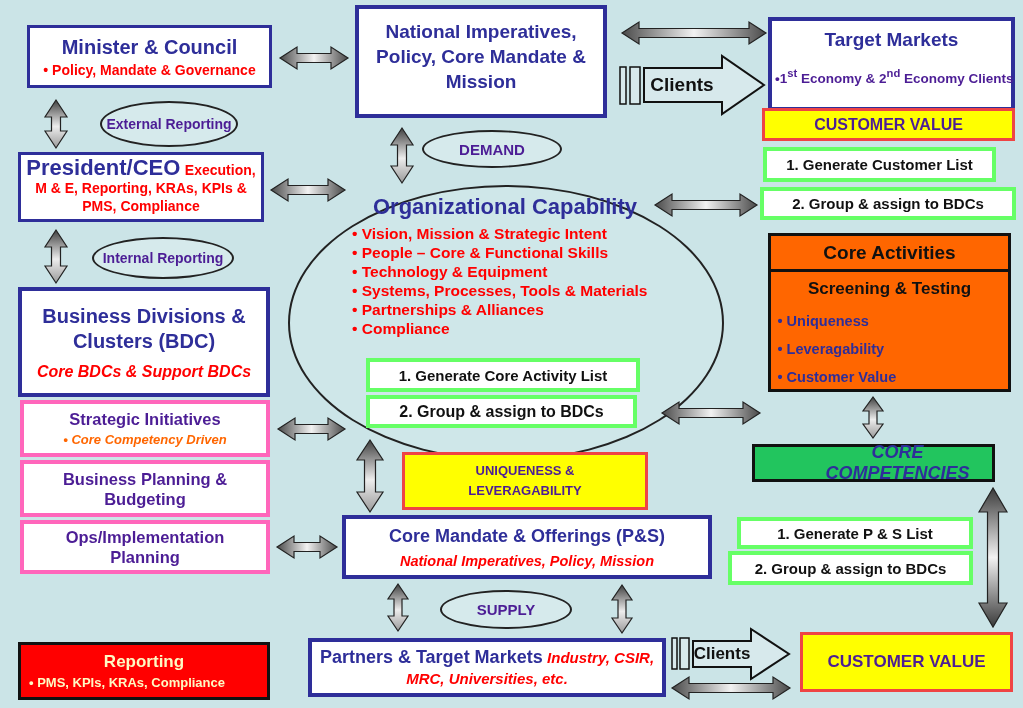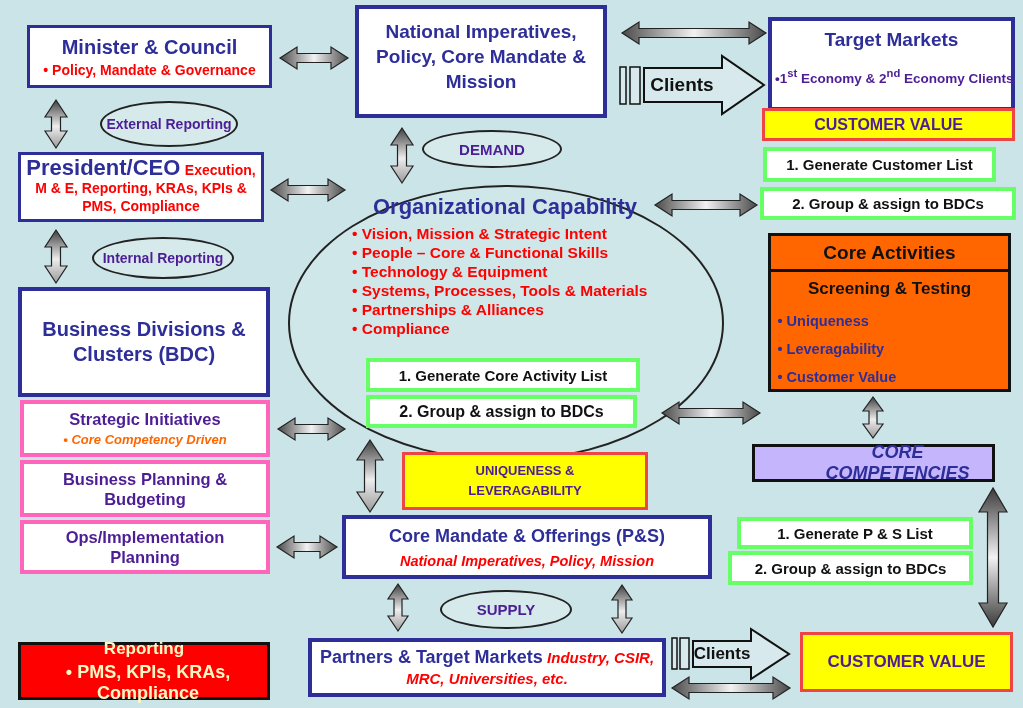--- a/index.html
+++ b/index.html
@@ -100,39 +100,40 @@
       <span class="red" style="font-size:14px;">Execution, M &amp; E, Reporting, KRAs, KPIs &amp; PMS, Compliance</span>
     </div>
   </div>
 
   <div class="ellipse" style="left:92px;top:237px;width:142px;height:42px;">
     <span class="blk" style="font-size:14px;">Internal Reporting</span>
   </div>
 
   <div class="box navy-b4" style="left:18px;top:287px;width:252px;height:110px;">
     <div class="navy" style="font-size:20px;line-height:25px;width:230px;">Business Divisions &amp; Clusters (BDC)</div>
+    <div class="red ital" style="font-size:16px;margin-top:9px;">Core BDCs &amp; Support BDCs</div>
   </div>
 
   <div class="box pink-b" style="left:20px;top:400px;width:250px;height:57px;">
     <div class="blk" style="font-size:16.5px;">Strategic Initiatives</div>
     <div class="orange-t ital" style="font-size:13px;margin-top:3px;">• Core Competency Driven</div>
   </div>
 
   <div class="box pink-b" style="left:20px;top:460px;width:250px;height:57px;">
     <div class="blk" style="font-size:16.5px;line-height:20px;width:200px;">Business Planning &amp; Budgeting</div>
   </div>
 
   <div class="box pink-b" style="left:20px;top:520px;width:250px;height:54px;">
     <div class="blk" style="font-size:16.5px;line-height:20px;width:200px;">Ops/Implementation Planning</div>
   </div>
 
 
   <div class="box black-b" style="left:18px;top:642px;width:252px;height:58px;background:#ff0000;align-items:flex-start;">
     <div class="dkred" style="font-size:17px;width:100%;text-align:center;">Reporting</div>
-    <div class="dkred" style="font-size:18px;margin-top:3px;padding-left:8px;">• PMS, KPIs, KRAs, Compliance</div>
+    <div class="dkred" style="font-size:13px;margin-top:3px;padding-left:8px;">• PMS, KPIs, KRAs, Compliance</div>
   </div>
 
   <div class="box navy-b4" style="left:355px;top:5px;width:252px;height:113px;align-items:center;justify-content:flex-start;padding-top:10px;">
     <div class="navy" style="font-size:19px;line-height:25px;width:220px;">National Imperatives, Policy, Core Mandate &amp; Mission</div>
   </div>
 
   <div class="ellipse" style="left:422px;top:130px;width:140px;height:38px;">
     <span class="blk" style="font-size:15px;">DEMAND</span>
   </div>
 
@@ -185,21 +186,21 @@
   <div class="box black-b" style="left:768px;top:233px;width:243px;height:159px;background:#ff6600;justify-content:flex-start;">
     <div class="ca-title">Core Activities</div>
     <div class="ca-sub">Screening &amp; Testing</div>
     <div class="ca-bullets">
       <div>• Uniqueness</div>
       <div>• Leveragability</div>
       <div>• Customer Value</div>
     </div>
   </div>
 
-  <div class="box black-b" style="left:752px;top:444px;width:243px;height:38px;background:#c4b5fd;padding-left:48px;">
+  <div class="box black-b" style="left:752px;top:444px;width:243px;height:38px;background:#22c55e;padding-left:48px;">
     <div class="navy ital" style="font-size:18px;">CORE COMPETENCIES</div>
   </div>
 
   <div class="step" style="left:737px;top:517px;width:236px;height:32px;">1. Generate P &amp; S List</div>
   <div class="step" style="left:728px;top:551px;width:245px;height:34px;">2. Group &amp; assign to BDCs</div>
 
   <div class="box orange-b yellow" style="left:800px;top:632px;width:213px;height:60px;">
     <div class="blk" style="font-size:17px;">CUSTOMER VALUE</div>
   </div>
 

